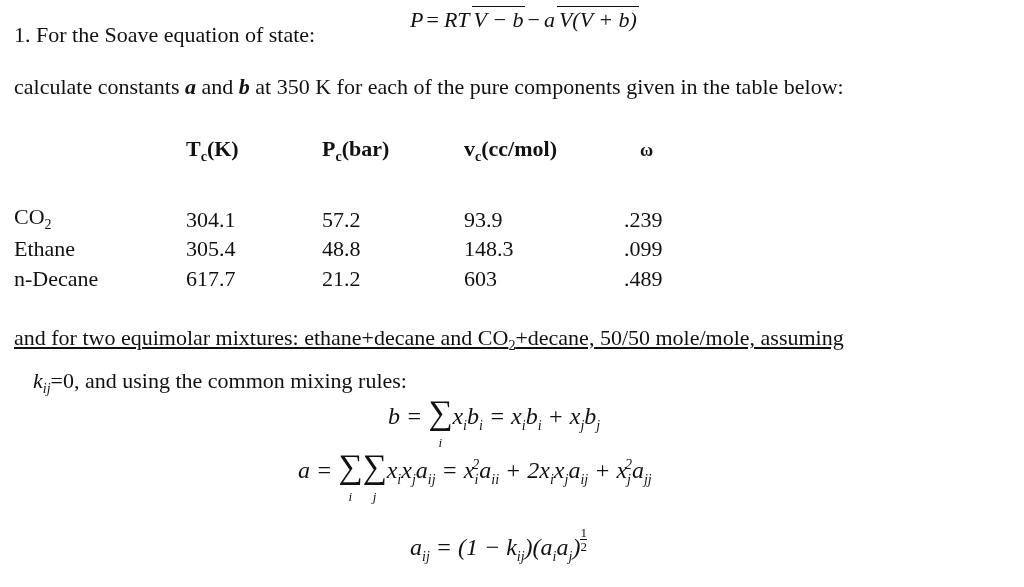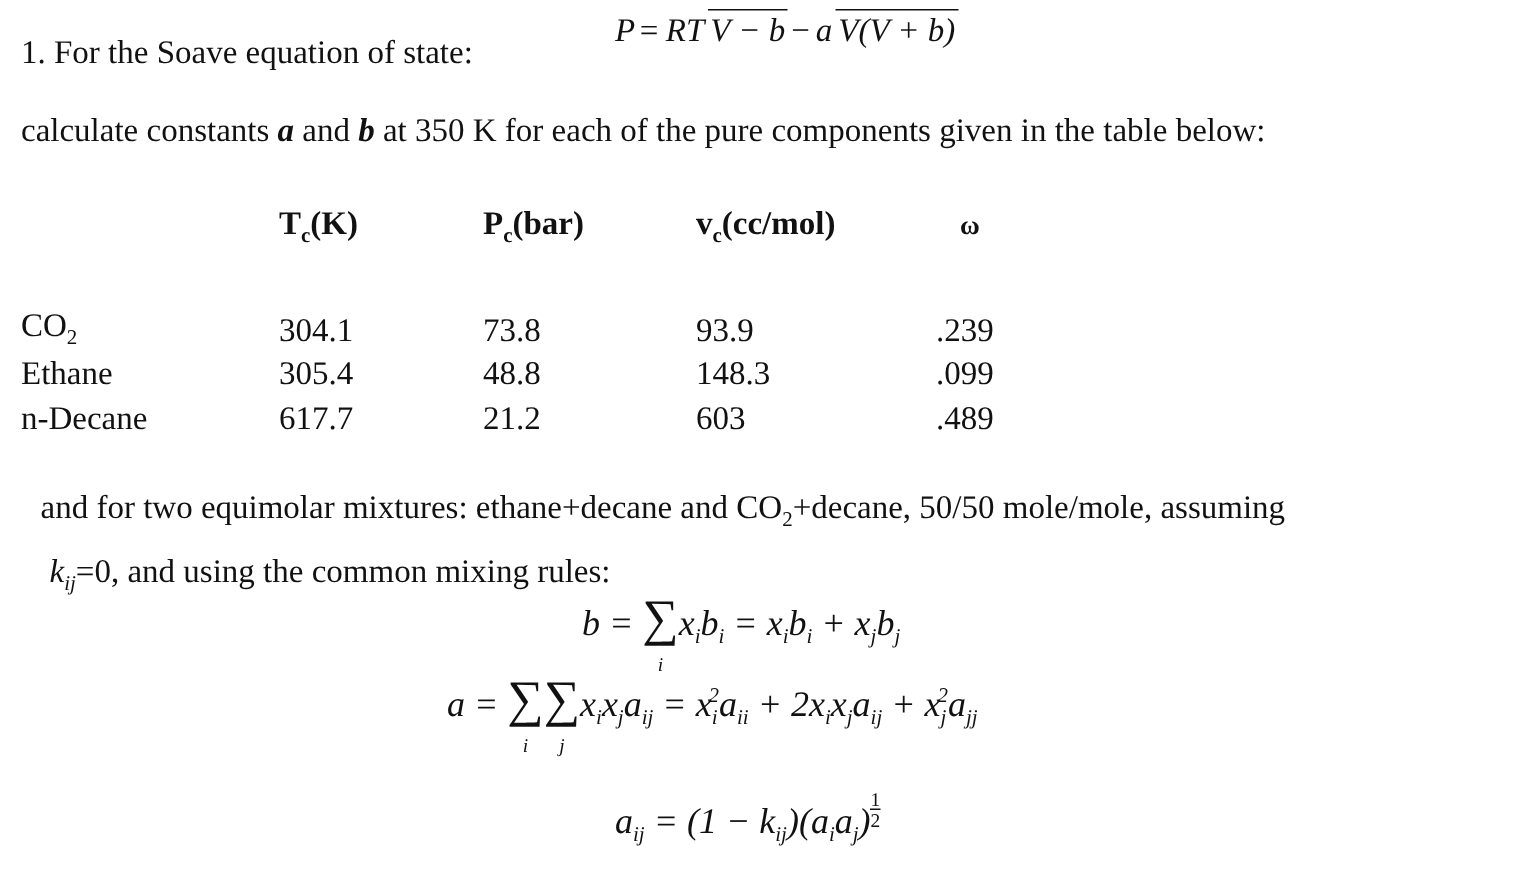--- a/index.html
+++ b/index.html
@@ -51,38 +51,38 @@
   </div>
   <div class="cell b" style="left:464px; top:136px;">
     <span>v</span><sub>c</sub><span>(cc/mol)</span>
   </div>
   <div class="cell b" style="left:640px; top:140px; font-size:18px;">
     <span>ω</span>
   </div>
 
   <div class="cell" style="left:14px; top:204px;"><span>CO</span><sub>2</sub></div>
   <div class="cell" style="left:186px; top:207px;">304.1</div>
-  <div class="cell" style="left:322px; top:207px;">73.8</div>
+  <div class="cell" style="left:322px; top:207px;">57.2</div>
   <div class="cell" style="left:464px; top:207px;text-align:right;">93.9</div>
   <div class="cell" style="left:624px; top:207px;">.239</div>
 
   <div class="cell" style="left:14px; top:236px;">Ethane</div>
   <div class="cell" style="left:186px; top:236px;">305.4</div>
   <div class="cell" style="left:322px; top:236px;">48.8</div>
   <div class="cell" style="left:464px; top:236px;">148.3</div>
   <div class="cell" style="left:624px; top:236px;">.099</div>
 
   <div class="cell" style="left:14px; top:266px;">n-Decane</div>
   <div class="cell" style="left:186px; top:266px;">617.7</div>
   <div class="cell" style="left:322px; top:266px;">21.2</div>
   <div class="cell" style="left:464px; top:266px;">603</div>
   <div class="cell" style="left:624px; top:266px;">.489</div>
 </div>
 
-<div class="abs" style="left:27px; top:325px;">
+<div class="abs" style="left:14px; top:325px;text-decoration:underline;">
   <span>and for two equimolar mixtures: ethane+decane and CO</span><sub>2</sub><span>+decane, 50/50 mole/mole, assuming</span>
 </div>
 <div class="abs" style="left:14px; top:368px;margin-left:19px;">
   <span class="it">k</span><sub class="it">ij</sub><span>=0, and using the common mixing rules:</span>
 </div>
 
 <div class="abs it" style="left:388px; top:398px; font-size:24px;">
   b = <span class="sigma" style="font-style:normal;">∑<span class="under">i</span></span>x<sub>i</sub>b<sub>i</sub> = x<sub>i</sub>b<sub>i</sub> + x<sub>j</sub>b<sub>j</sub>
 </div>
 

